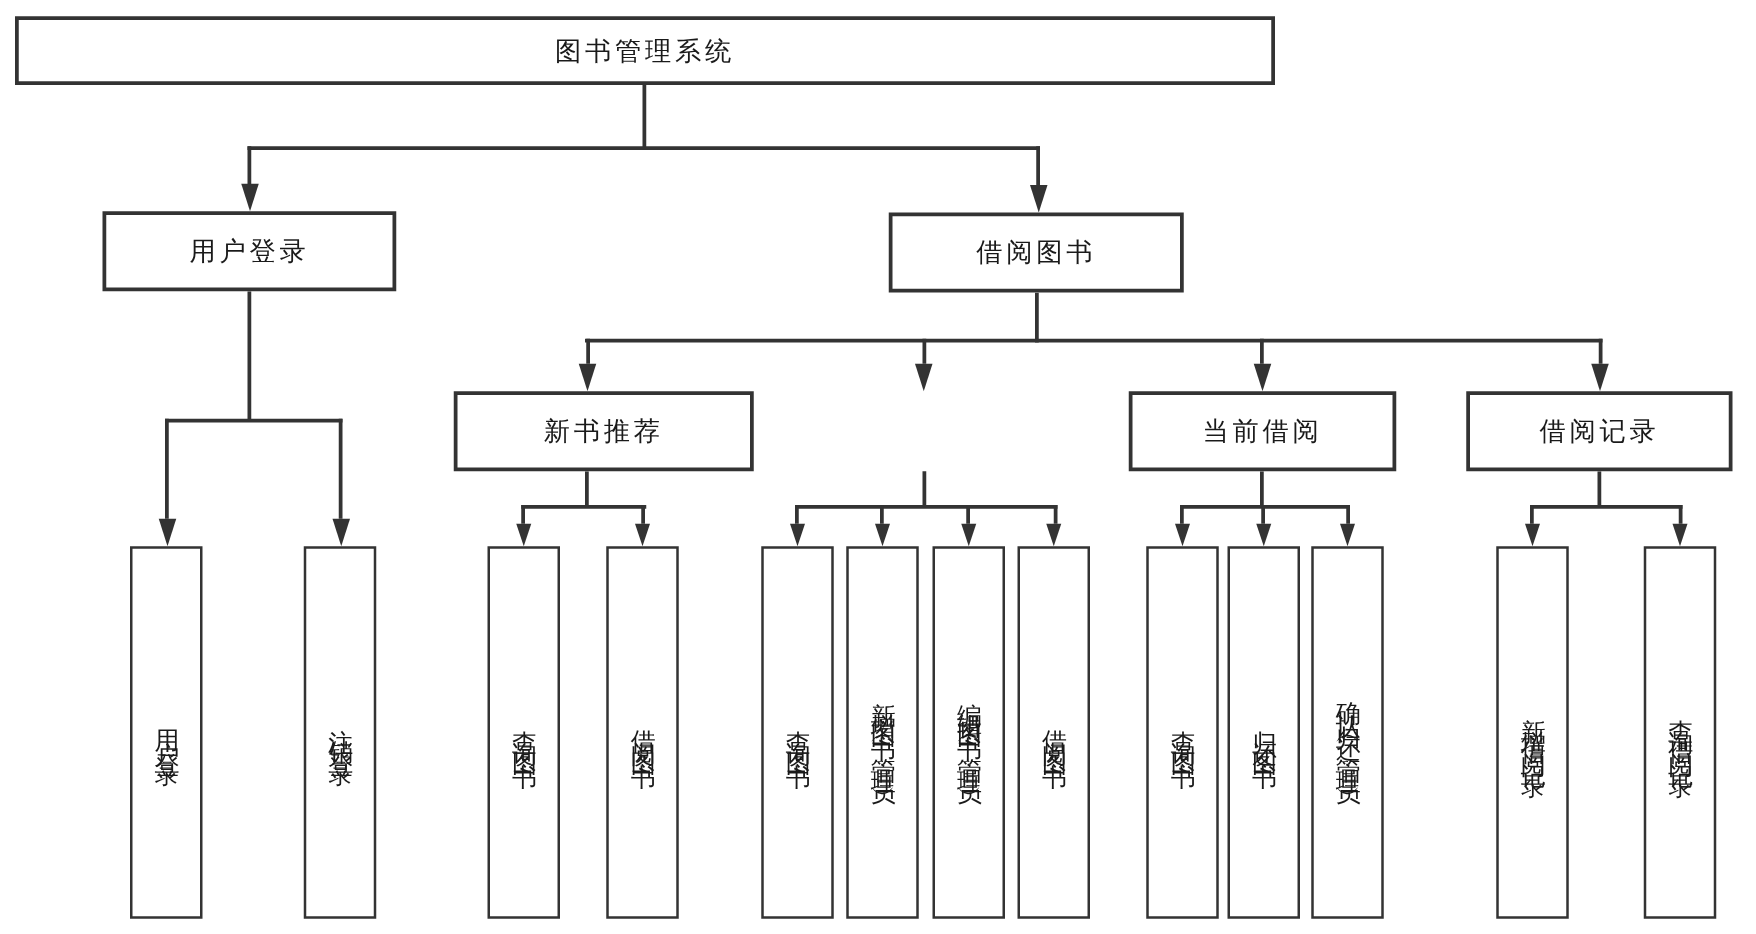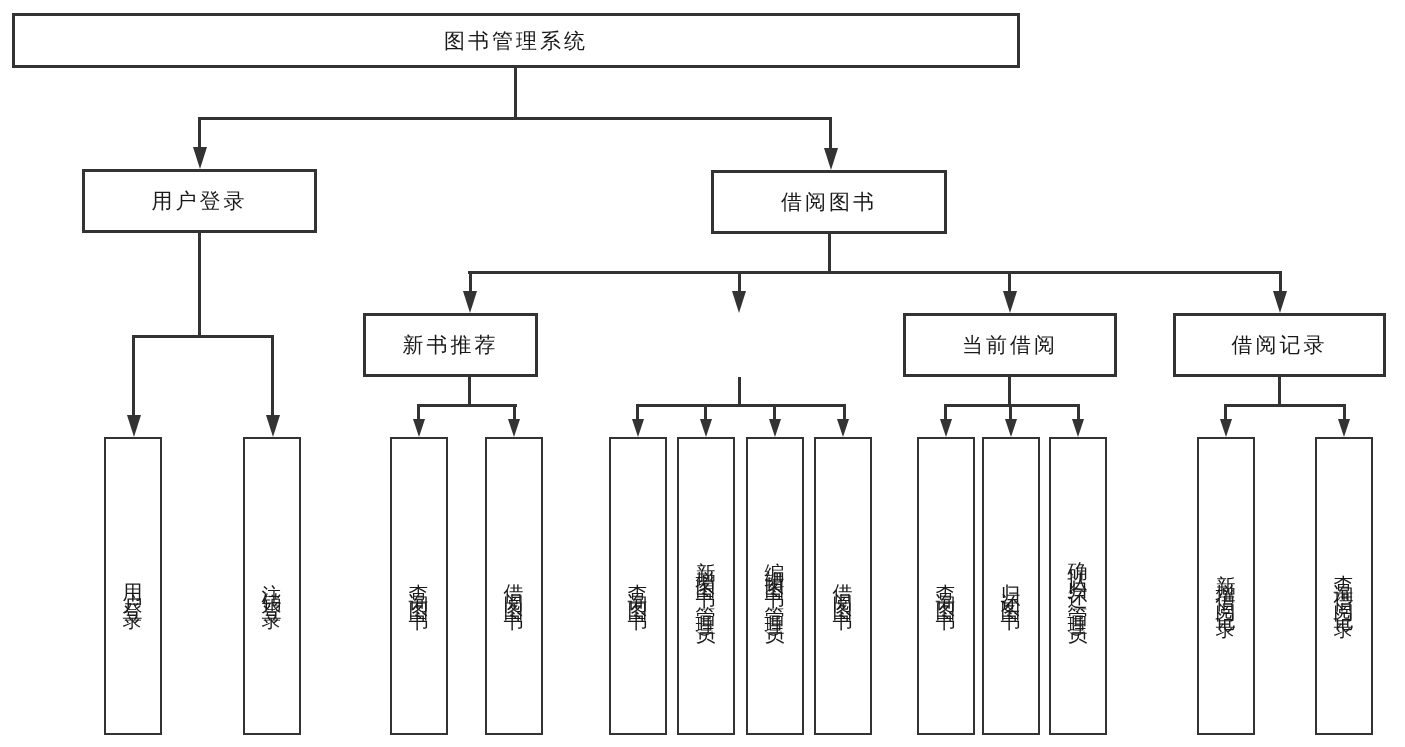--- a/index.html
+++ b/index.html
@@ -123,21 +123,21 @@
   <div class="vl" style="left:1224px;top:404px;height:15px;"></div>
   <div class="arw sm" style="left:1220px;top:419px;"></div>
   <div class="vl" style="left:1343px;top:404px;height:15px;"></div>
   <div class="arw sm" style="left:1338px;top:419px;"></div>
 
   <div class="node" style="left:12px;top:13px;width:1008px;height:55px;">图书管理系统</div>
 
   <div class="node" style="left:82px;top:169px;width:235px;height:64px;">用户登录</div>
   <div class="node" style="left:711px;top:170px;width:236px;height:64px;">借阅图书</div>
 
-  <div class="node" style="left:363px;top:313px;width:175px;height:64px;">新书推荐</div>
+  <div class="node" style="left:363px;top:313px;width:240px;height:64px;">新书推荐</div>
   <div class="node" style="left:1173px;top:313px;width:213px;height:64px;">借阅记录</div>
   <div class="node" style="left:903px;top:313px;width:214px;height:64px;">当前借阅</div>
 
   <div class="node leaf" style="left:104px;">
     <span>用户登录</span>
   </div>
   <div class="node leaf" style="left:243px;">
     <span>注销登录</span>
   </div>
 

